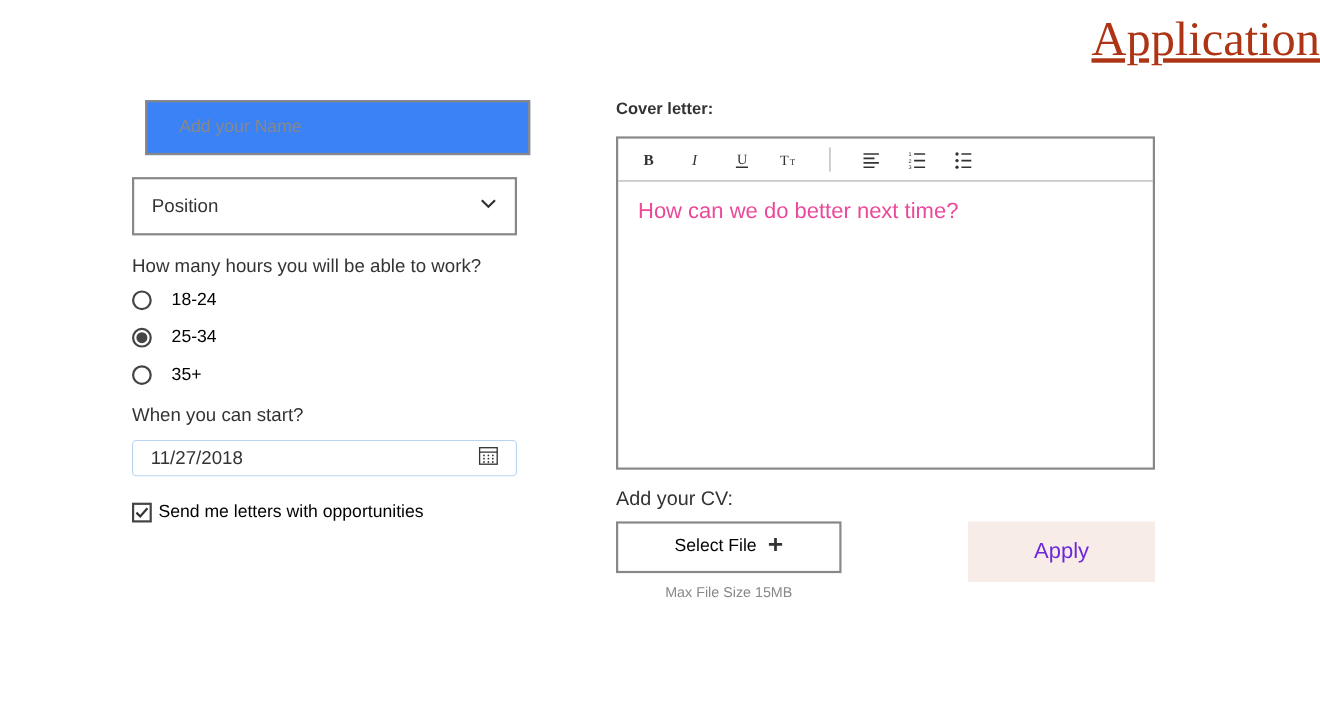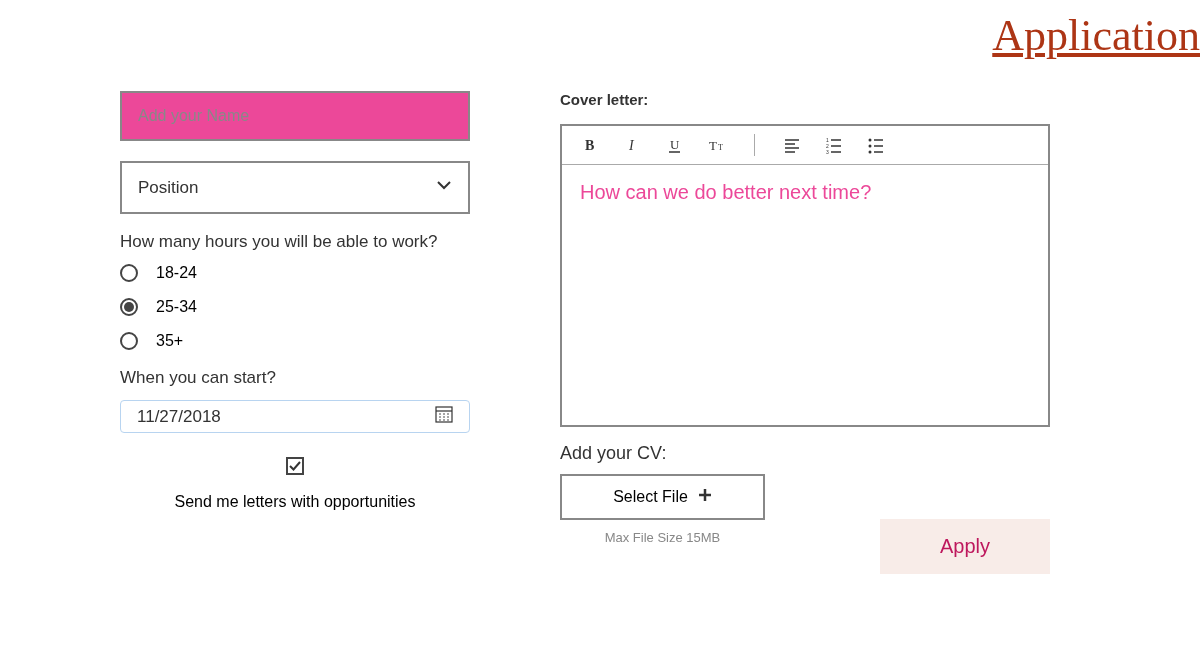--- a/index.html
+++ b/index.html
@@ -26,27 +26,28 @@
       padding: 0 120px;
       gap: 90px;
     }
     .col { flex: 1; }
     .left { max-width: 350px; }
     .right { max-width: 490px; }
 
     .text-input {
       width: 100%;
       border: 2px solid #888;
-      padding: 14px 16px;
+      padding: 14px 29px;
       font-size: 16px;
       font-family: inherit;
       font-weight: 300;
       color: #333;
       outline: none;
-      background: #ec4899;
+      background: #3b82f6;
+      margin-left: 12px;
     }
     .text-input::placeholder { color: #888; }
 
     .select-wrap {
       width: 100%;
       border: 2px solid #888;
       padding: 14px 16px;
       font-size: 17px;
       font-weight: 300;
       color: #333;
@@ -102,24 +103,23 @@
       font-weight: 300;
       color: #333;
       margin-top: 8px;
       cursor: pointer;
     }
     .date-wrap svg { width: 18px; height: 18px; }
 
     .check-row {
       display: flex;
       align-items: center;
-      gap: 18px;
+      gap: 6px;
       margin-top: 24px;
       cursor: pointer;
-      flex-direction: column;
     }
     .checkbox {
       width: 18px; height: 18px;
       border: 2px solid #444;
       display: flex; align-items: center; justify-content: center;
       flex-shrink: 0;
     }
     .checkbox svg { width: 12px; height: 12px; }
     .check-label { font-size: 16px; font-weight: 300; }
 
@@ -185,26 +185,25 @@
       color: #888;
       margin-top: 10px;
       text-align: center;
     }
     .apply-btn {
       background: #f8ece8;
       border: none;
       padding: 16px 50px;
       font-size: 20px;
       font-weight: 300;
-      color: #be185d;
+      color: #6d28d9;
       cursor: pointer;
       font-family: inherit;
       width: 170px;
       text-align: center;
-      margin-top: 45px;
     }
     .section-label-cv {
       font-size: 18px;
       font-weight: 300;
       color: #333;
       margin-top: 16px;
       margin-bottom: 10px;
     }
   </style>
 </head>

